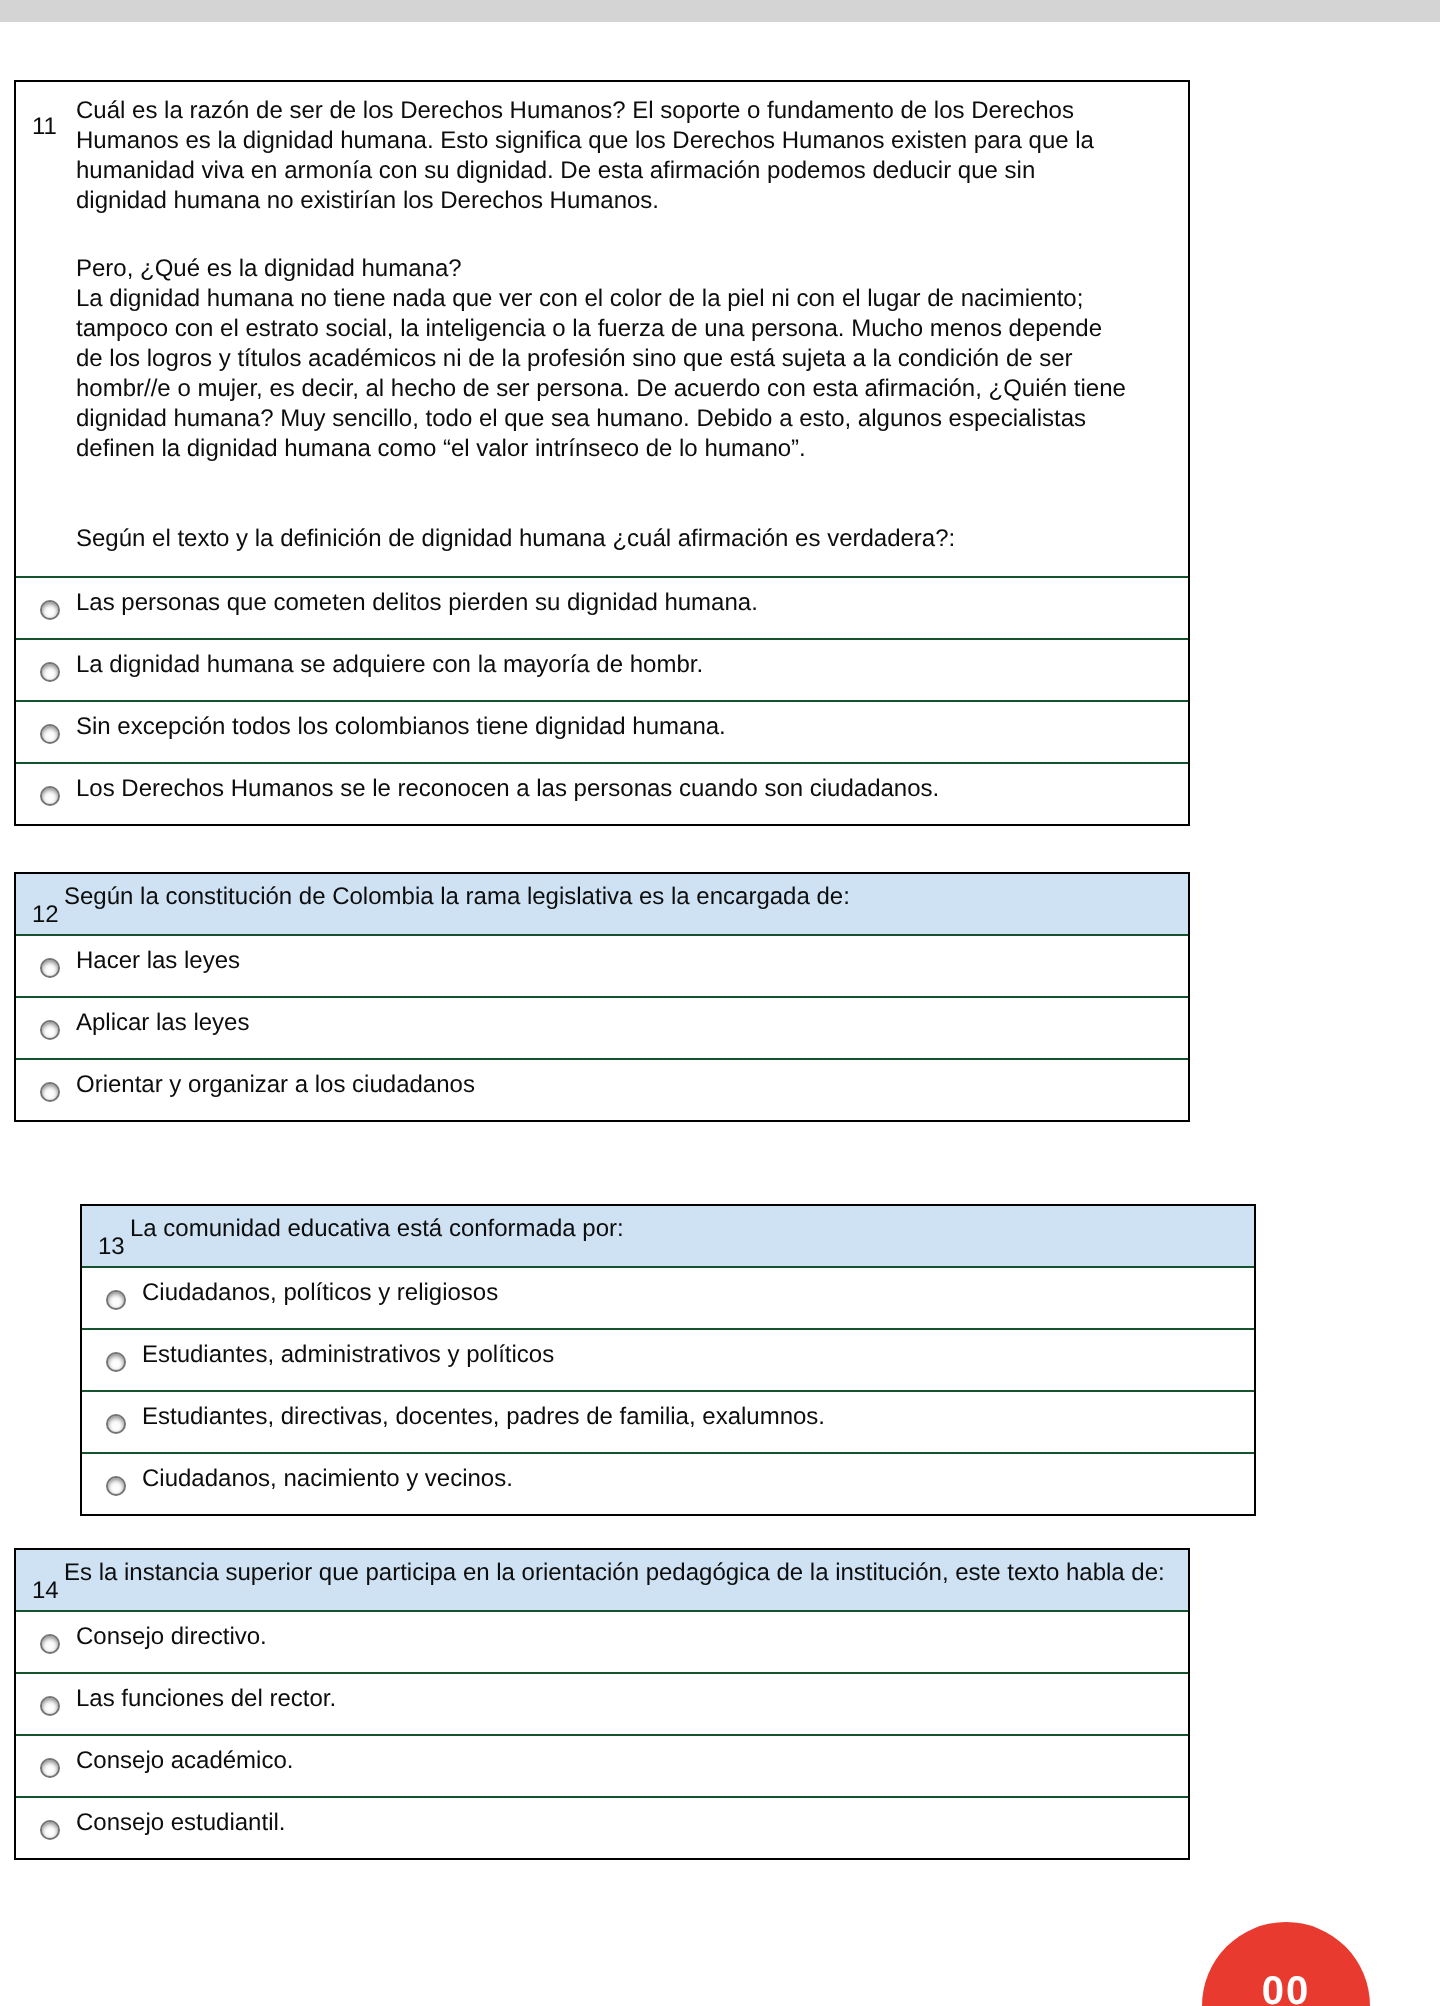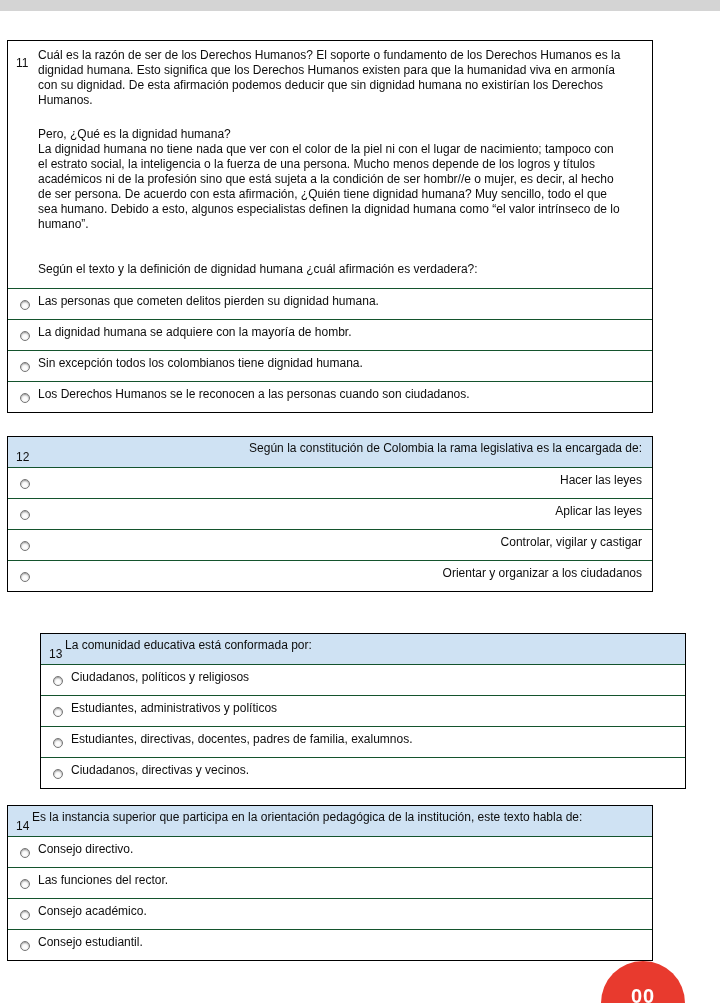--- a/index.html
+++ b/index.html
@@ -6,25 +6,25 @@
   html, body { background: #ffffff; }
   body {
     width: 720px; height: 1003px;
     position: relative; overflow: hidden;
     font-family: "Liberation Sans", sans-serif;
     color: #0d0d0d;
   }
   .topbar { width: 720px; height: 11px; background: #d4d4d4; }
 
   .question {
-    width: 646px; margin-left: 7px;
+    width: 588px; margin-left: 7px;
     border: 1px solid #000; background: #fff;
   }
   .q11 { margin-top: 29px; }
-  .q12 { margin-top: 23px; text-align: right; }
+  .q12 { margin-top: 23px; }
   .q13 { margin-top: 41px; margin-left: 40px; }
   .q14 { margin-top: 16px; }
 
   .q-header { position: relative; font-size: 12px; line-height: 15px; }
   .q-header.plain { padding: 7px 28px 11px 30px; }
   .q-header.blue  { background: #cfe2f3; height: 30px; padding: 4px 10px 0 24px; }
 
   .q-num { position: absolute; left: 8px; font-size: 12px; }
   .plain .q-num { top: 15px; }
   .blue  .q-num { bottom: 2px; }
@@ -96,24 +96,20 @@
   <div class="option">
     <span class="radio"></span>
     <span>Hacer las leyes</span>
   </div>
   <div class="option">
     <span class="radio"></span>
     <span>Aplicar las leyes</span>
   </div>
   <div class="option">
     <span class="radio"></span>
-    <span>Controlar, vigilar y castigar</span>
-  </div>
-  <div class="option">
-    <span class="radio"></span>
     <span>Orientar y organizar a los ciudadanos</span>
   </div>
 </section>
 
 <section class="question q13">
   <header class="q-header blue">
     <span class="q-num">13</span>
     <p>La comunidad educativa está conformada por:</p>
   </header>
   <div class="option">
@@ -123,21 +119,21 @@
   <div class="option">
     <span class="radio"></span>
     <span>Estudiantes, administrativos y políticos</span>
   </div>
   <div class="option">
     <span class="radio"></span>
     <span>Estudiantes, directivas, docentes, padres de familia, exalumnos.</span>
   </div>
   <div class="option">
     <span class="radio"></span>
-    <span>Ciudadanos, directivas y vecinos.</span>
+    <span>Ciudadanos, nacimiento y vecinos.</span>
   </div>
 </section>
 
 <section class="question q14">
   <header class="q-header blue">
     <span class="q-num">14</span>
     <p>Es la instancia superior que participa en la orientación pedagógica de la institución, este texto habla de:</p>
   </header>
   <div class="option">
     <span class="radio"></span>

